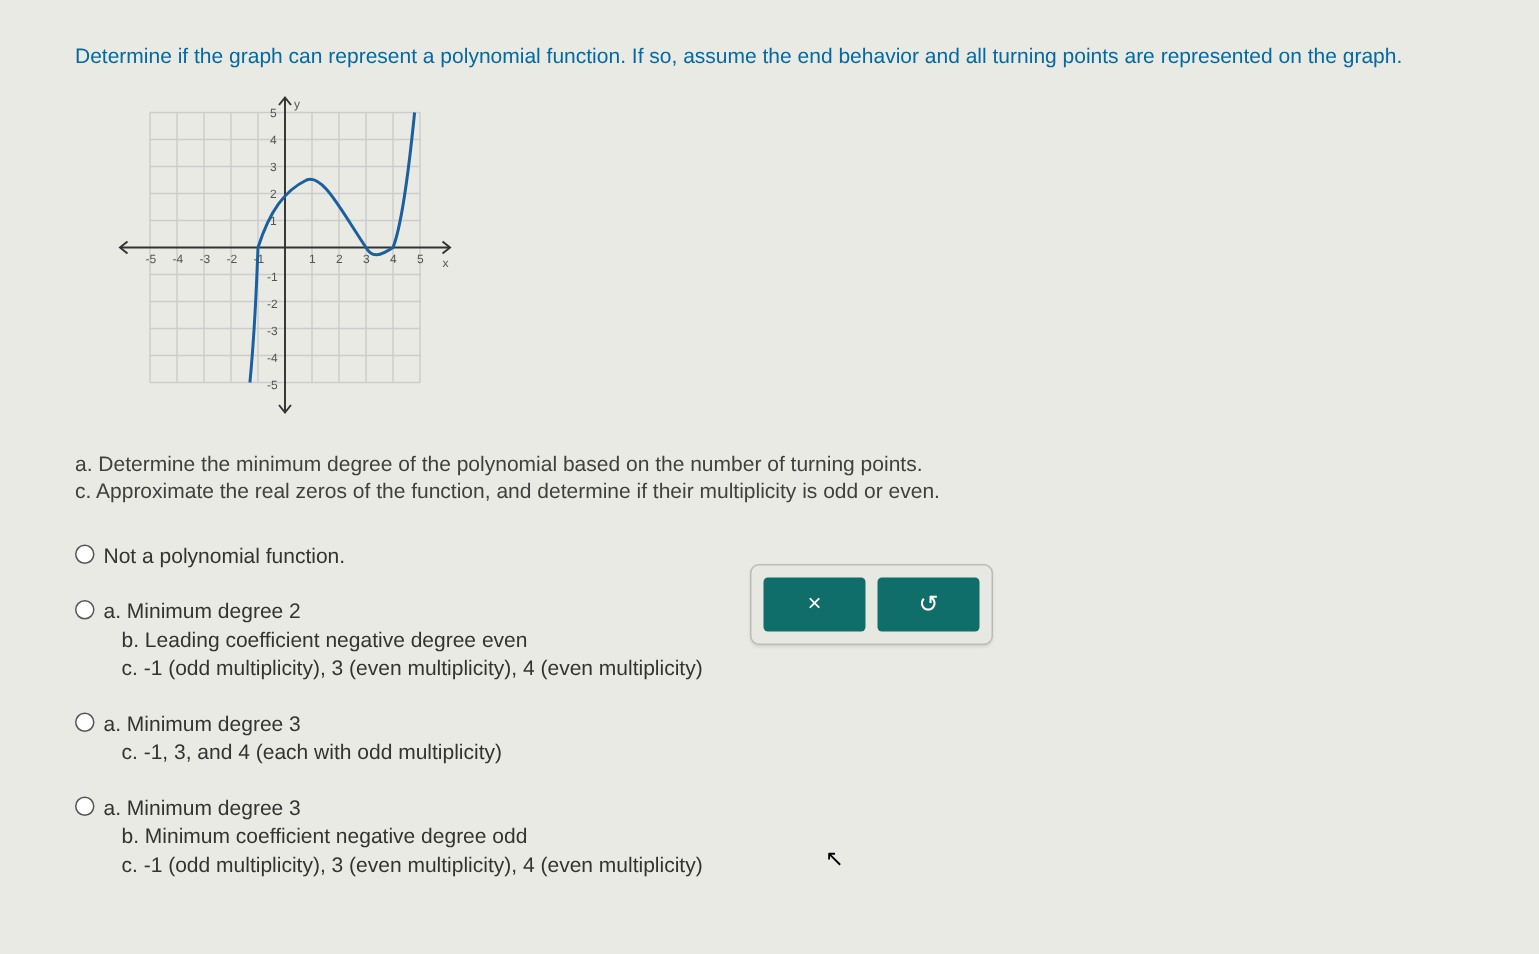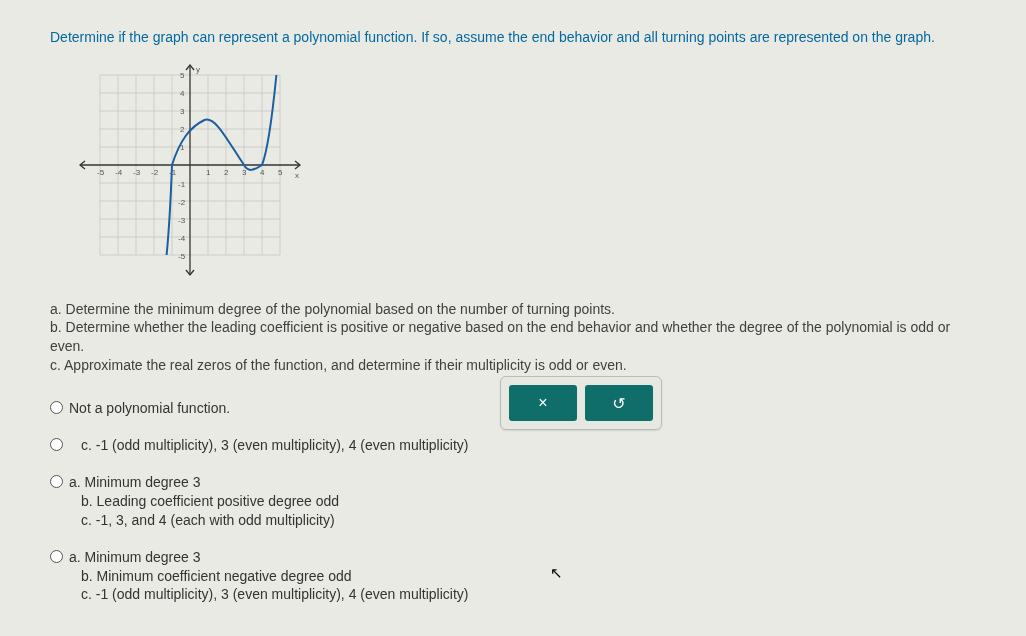--- a/index.html
+++ b/index.html
@@ -162,45 +162,45 @@
              C 100 160, 102 105, 102 105
              C 110 80, 120 67, 134.4 60
              C 145 56, 156 78, 174 105
              C 178 112, 183 111, 192 105
              C 196 95, 201 69, 206.4 15" fill="none" stroke="#1a5f9e" stroke-width="2"></path>
   </svg>
 </div>
 
 <div class="sub-questions">
   <div>a. Determine the minimum degree of the polynomial based on the number of turning points.</div>
-  <div>b. Determine whether the leading coefficient is positive or negative based on the end behavior and whether the degree of the polynomial is odd or even.</div>
   <div>c. Approximate the real zeros of the function, and determine if their multiplicity is odd or even.</div>
 </div>
 
 <div class="options-area">
 
   <div class="option-row">
     <div class="radio"></div>
     <div class="option-text">
       <span class="sub-line">Not a polynomial function.</span>
     </div>
   </div>
 
   <div class="option-row">
     <div class="radio"></div>
     <div class="option-text">
+      <span class="sub-line">a. Minimum degree 2</span>
+      <span class="sub-line" style="padding-left:12px">b. Leading coefficient negative degree even</span>
       <span class="sub-line" style="padding-left:12px">c. -1 (odd multiplicity), 3 (even multiplicity), 4 (even multiplicity)</span>
     </div>
   </div>
 
   <div class="option-row">
     <div class="radio"></div>
     <div class="option-text">
       <span class="sub-line">a. Minimum degree 3</span>
-      <span class="sub-line" style="padding-left:12px">b. Leading coefficient positive degree odd</span>
       <span class="sub-line" style="padding-left:12px">c. -1, 3, and 4 (each with odd multiplicity)</span>
     </div>
   </div>
 
   <div class="option-row" style="margin-bottom:0">
     <div class="radio"></div>
     <div class="option-text">
       <span class="sub-line">a. Minimum degree 3</span>
       <span class="sub-line" style="padding-left:12px">b. Minimum coefficient negative degree odd</span>
       <span class="sub-line" style="padding-left:12px">c. -1 (odd multiplicity), 3 (even multiplicity), 4 (even multiplicity)</span>

